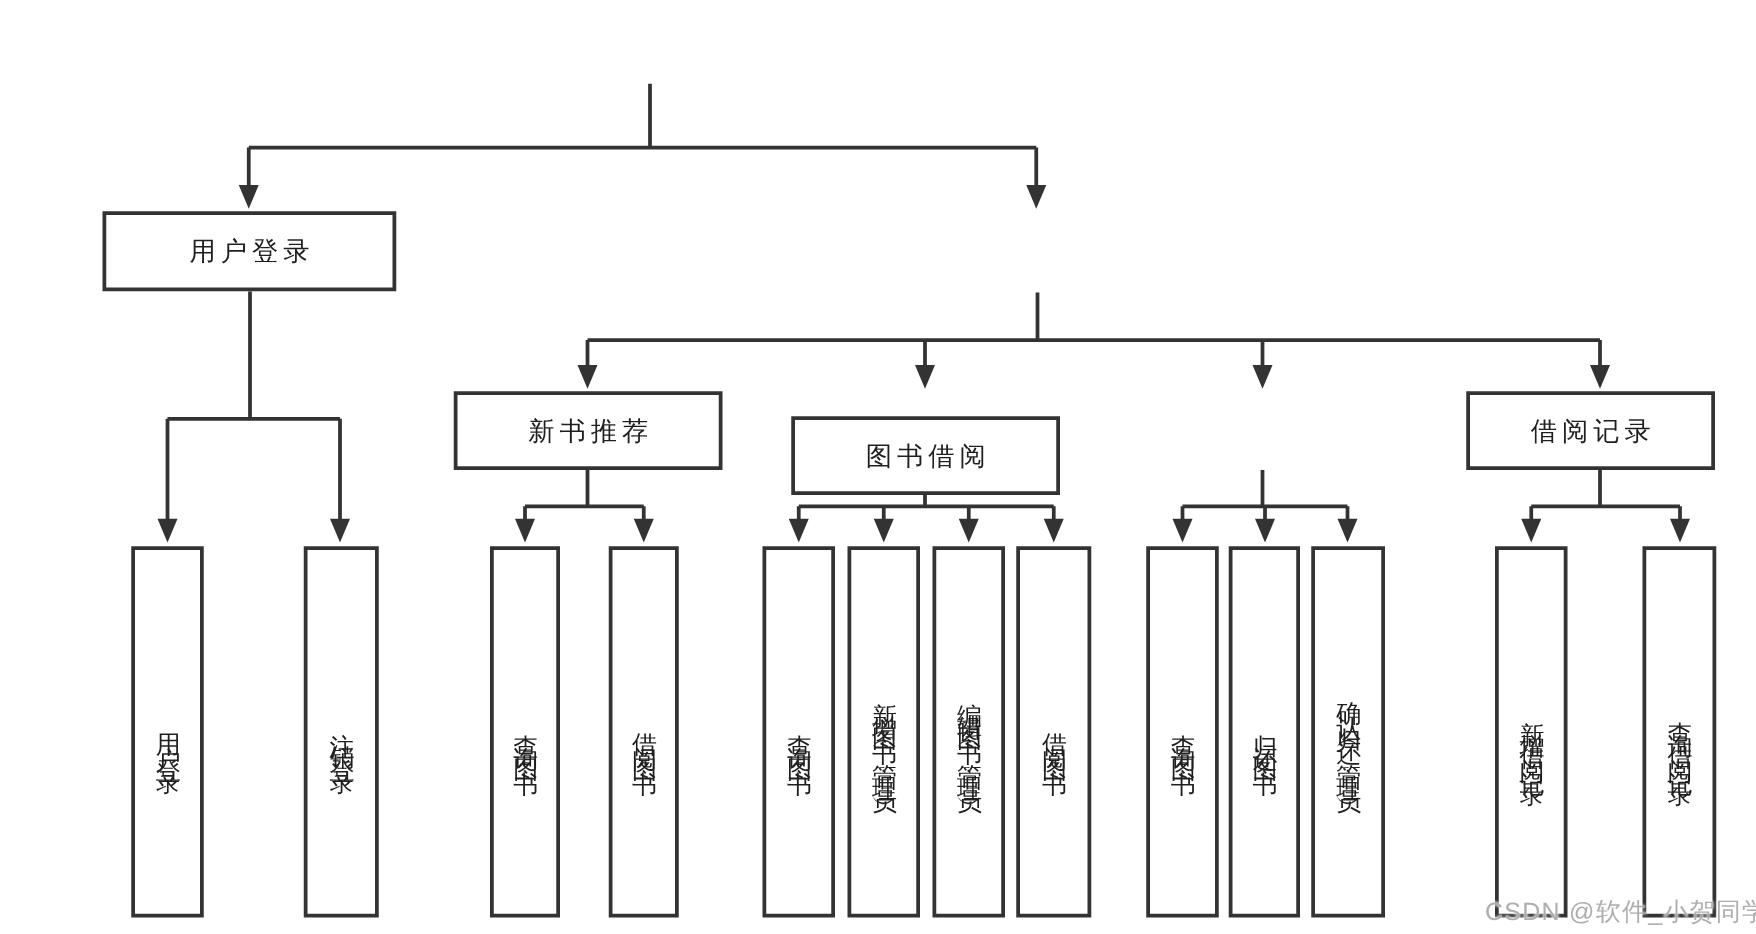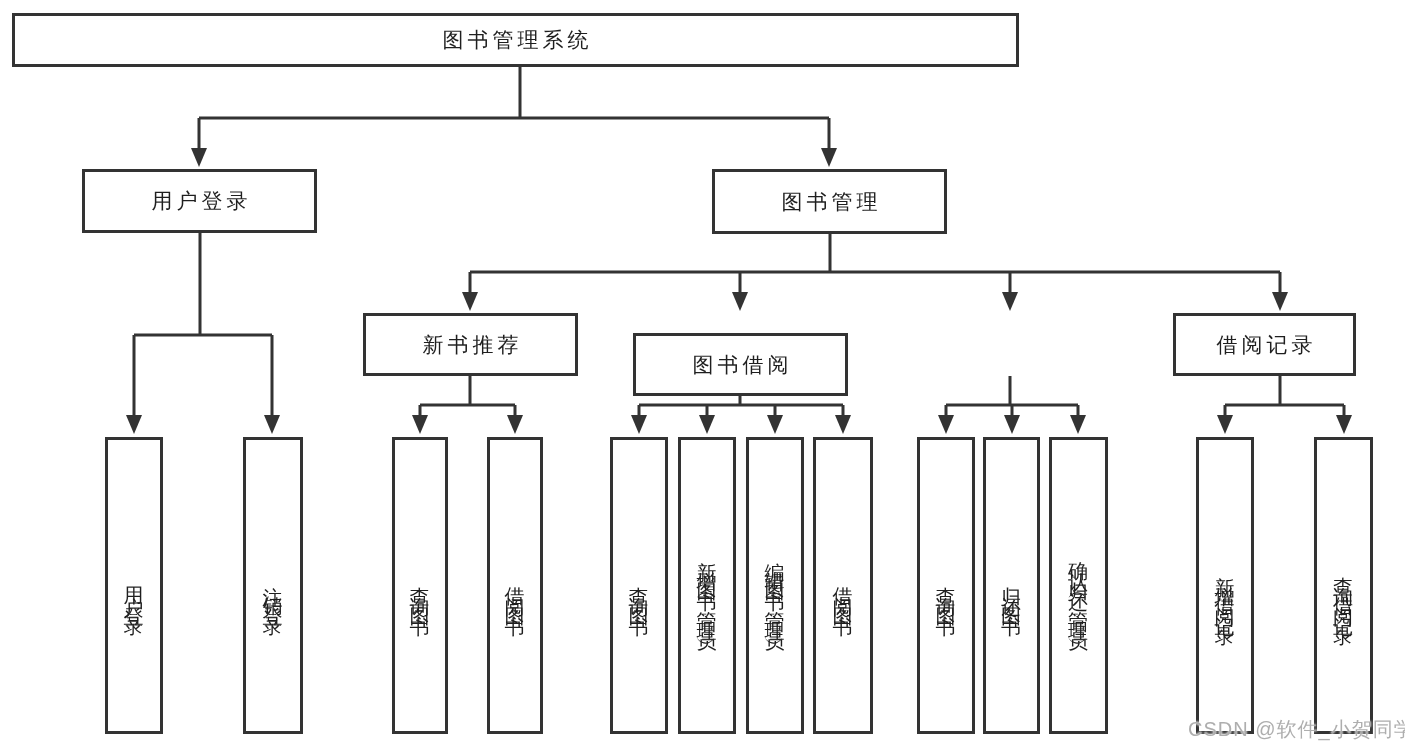--- a/index.html
+++ b/index.html
@@ -104,38 +104,32 @@
       <polygon points="767,415 783,415 775,434"></polygon>
       <polygon points="835,415 851,415 843,434"></polygon>
       <polygon points="938,415 954,415 946,434"></polygon>
       <polygon points="1004,415 1020,415 1012,434"></polygon>
       <polygon points="1070,415 1086,415 1078,434"></polygon>
       <polygon points="1217,415 1233,415 1225,434"></polygon>
       <polygon points="1336,415 1352,415 1344,434"></polygon>
     </g>
   </svg>
 
-  <div class="node" style="left:12px; top:13px; width:1007px; height:54px;">
-    <span class="lbl">图书管理系统</span>
-  </div>
 
   <div class="node" style="left:82px; top:169px; width:235px; height:64px;">
     <span class="lbl">用户登录</span>
-  </div>
-  <div class="node" style="left:712px; top:169px; width:235px; height:65px;">
-    <span class="lbl">图书管理</span>
   </div>
 
   <div class="node" style="left:363px; top:313px; width:215px; height:63px;">
     <span class="lbl">新书推荐</span>
   </div>
   <div class="node" style="left:633px; top:313px; width:215px; height:63px;margin-top:20px;">
     <span class="lbl">图书借阅</span>
   </div>
-  <div class="node" style="left:1173px; top:313px; width:183px; height:63px;">
+  <div class="node" style="left:1173px; top:313px; width:199px; height:63px;">
     <span class="lbl">借阅记录</span>
   </div>
 
   <div class="leaf" style="left:105px; width:58px;">
     <span class="vlbl">用户登录</span>
   </div>
   <div class="leaf" style="left:243px; width:60px;">
     <span class="vlbl">注销登录</span>
   </div>
 

